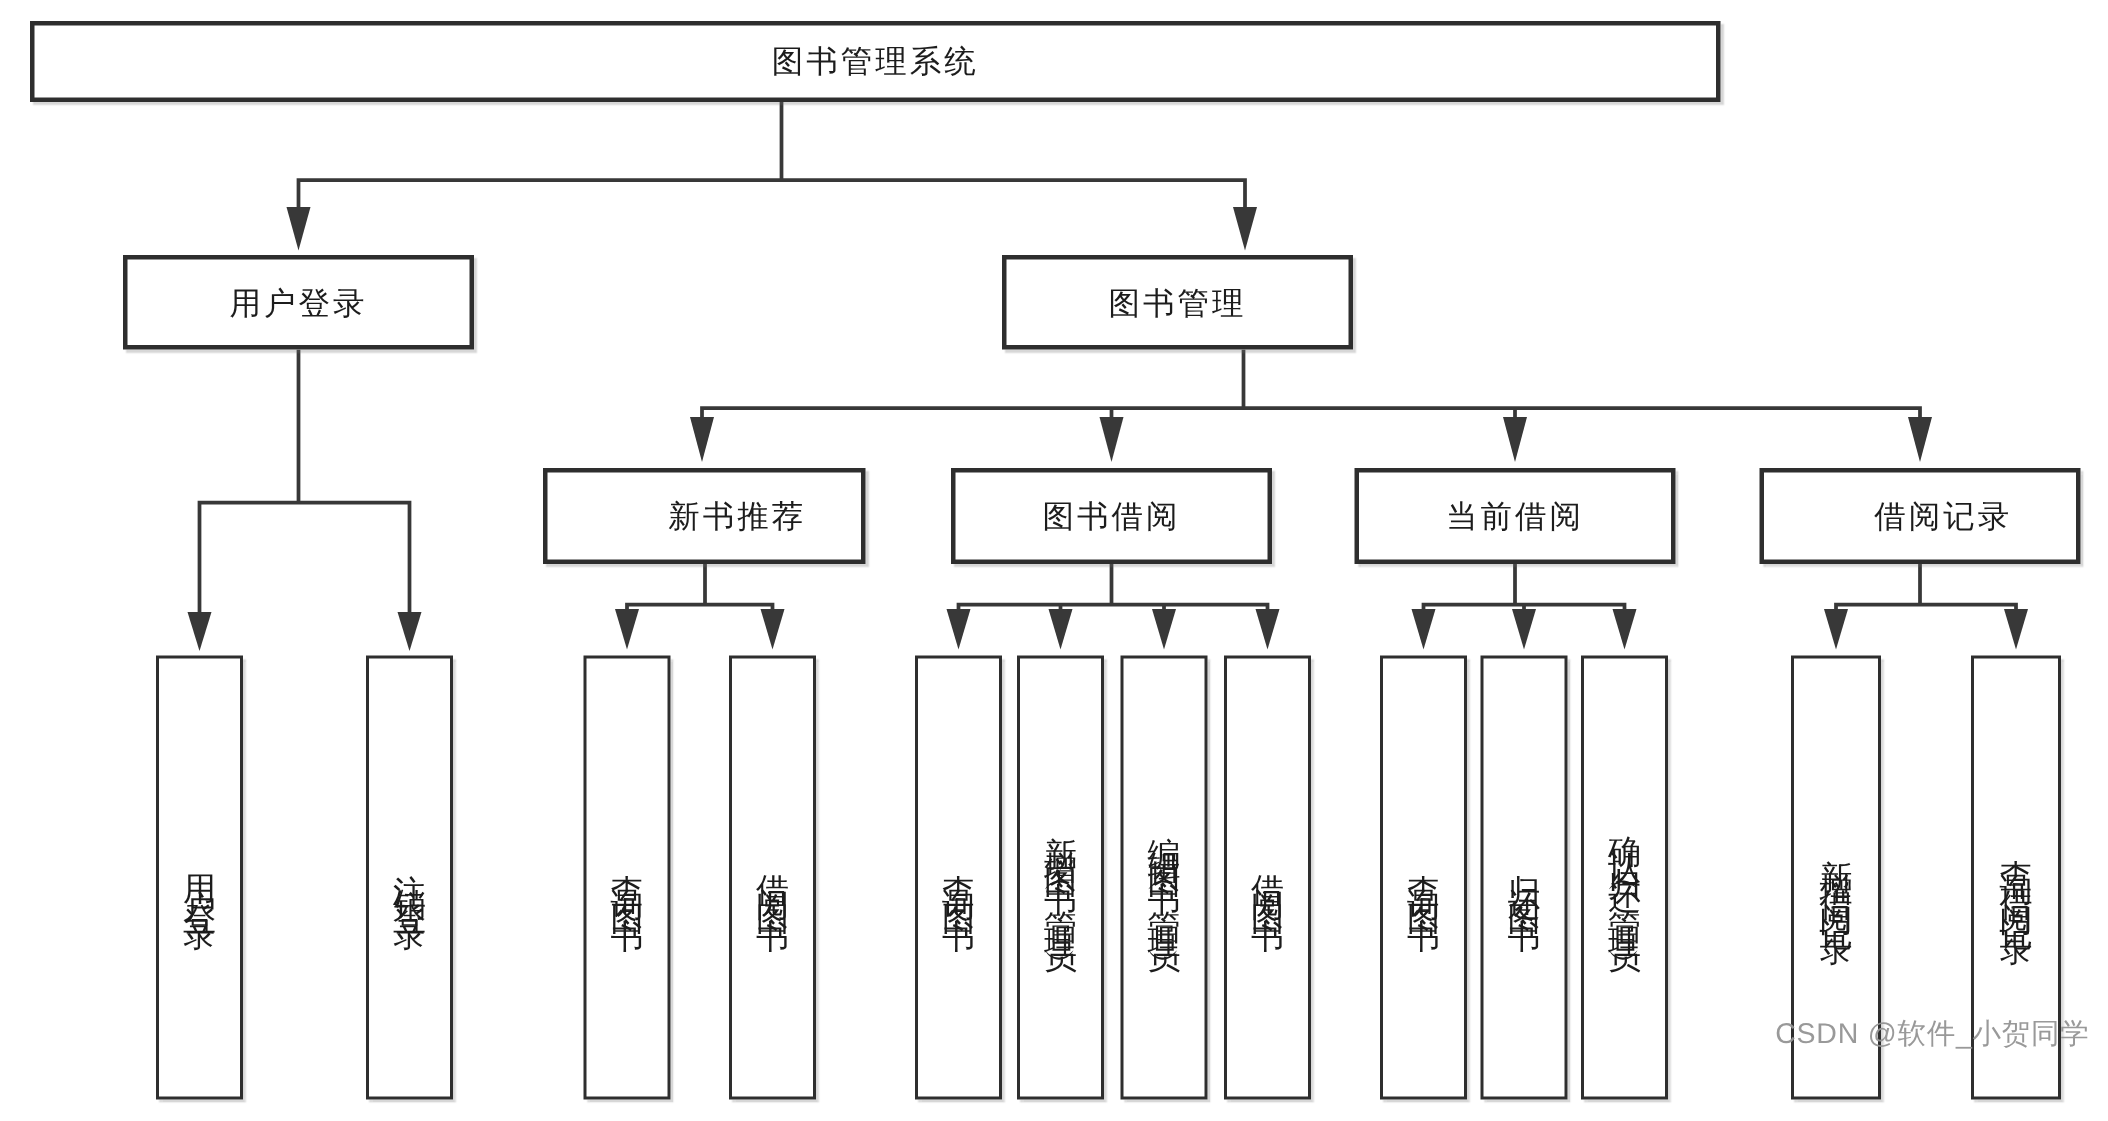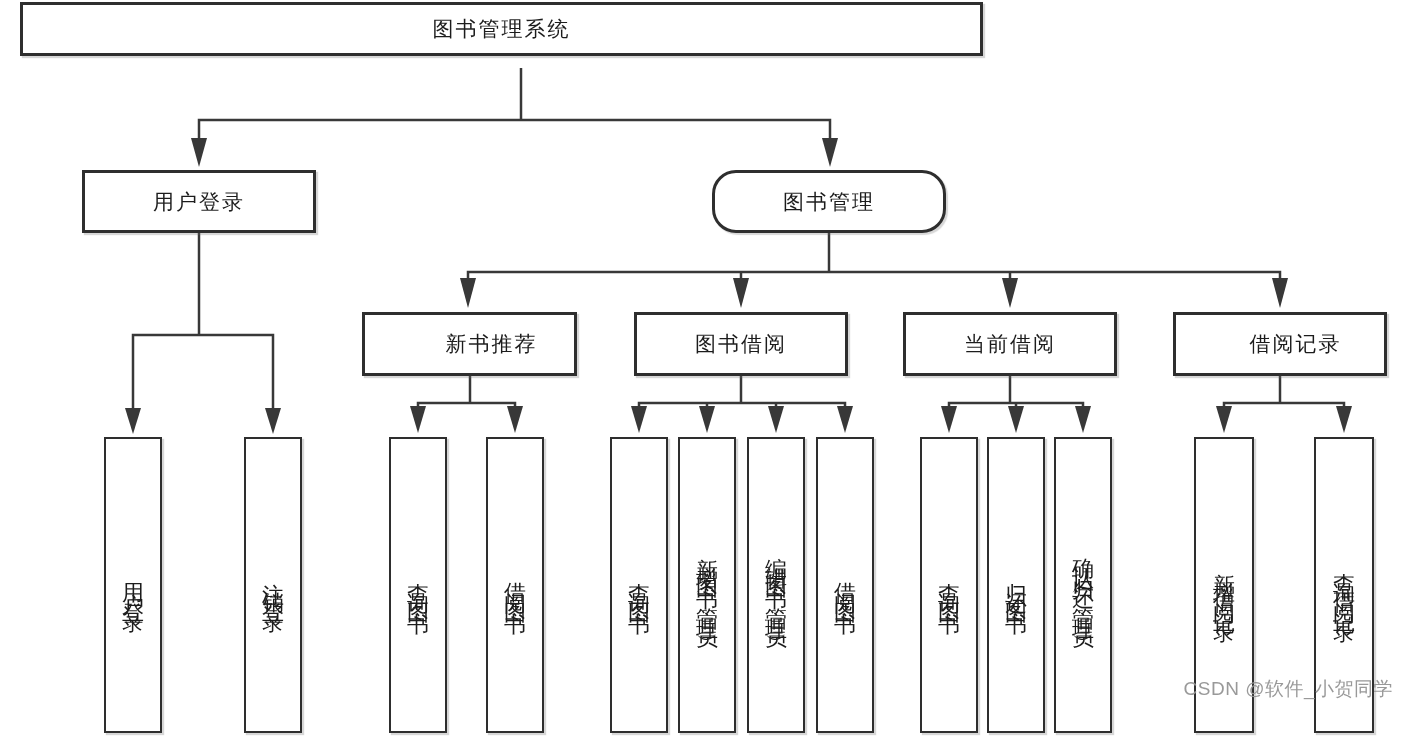--- a/index.html
+++ b/index.html
@@ -26,21 +26,21 @@
     justify-content: center;
     box-shadow: 2px 2px 1px rgba(110,110,110,0.28);
     z-index: 2;
   }
   .box .h-label {
     font-size: 21px;
     letter-spacing: 2px;
     color: #1c1c1c;
     white-space: nowrap;
   }
-  .root-box { left: 20px; top: 2px; width: 963px; height: 54px; }
+  .root-box { left: 20px; top: 14px; width: 1127px; height: 54px; }
   .root-box .h-label { font-size: 21px; }
   .lvl2-box { top: 170px; width: 234px; height: 63px; }
   .lvl3-box { top: 312px; height: 64px; }
   .leaf {
     top: 437px;
     width: 58px;
     height: 296px;
     border-width: 2px;
   }
   .leaf .v-label {
@@ -123,21 +123,21 @@
     </g>
   </svg>
 
   <div class="box root-box">
     <span class="h-label">图书管理系统</span>
   </div>
 
   <div class="box lvl2-box" style="left:82px;">
     <span class="h-label">用户登录</span>
   </div>
-  <div class="box lvl2-box" style="left:712px;border-radius:24px;">
+  <div class="box lvl2-box" style="left:668px;">
     <span class="h-label">图书管理</span>
   </div>
 
   <div class="box lvl3-box" style="left:362px;width:215px;padding-left:44px;">
     <span class="h-label">新书推荐</span>
   </div>
   <div class="box lvl3-box" style="left:634px;width:214px;">
     <span class="h-label">图书借阅</span>
   </div>
   <div class="box lvl3-box" style="left:903px;width:214px;">

